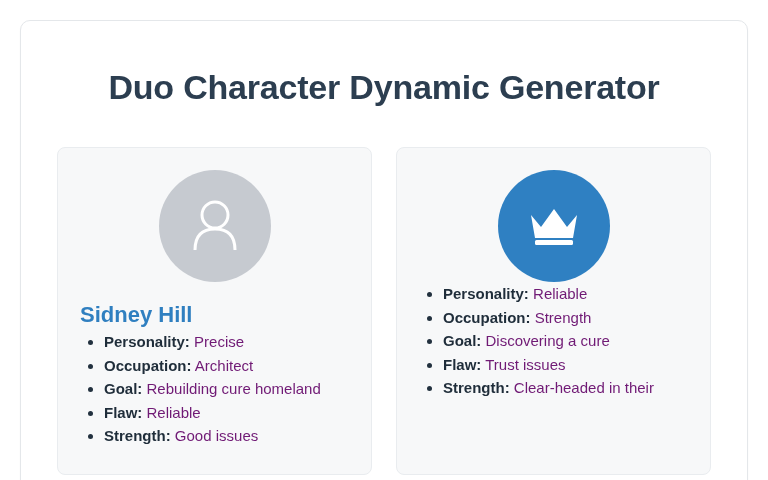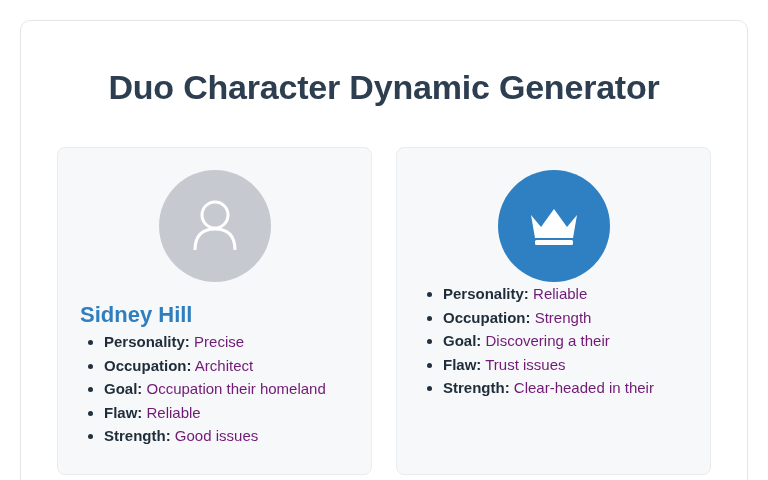--- a/index.html
+++ b/index.html
@@ -117,21 +117,21 @@
           <li>
             <span class="lbl">Personality:</span>
             <span class="val">Precise</span>
           </li>
           <li>
             <span class="lbl">Occupation:</span>
             <span class="val">Architect</span>
           </li>
           <li>
             <span class="lbl">Goal:</span>
-            <span class="val">Occupation their homeland</span>
+            <span class="val">Rebuilding cure homeland</span>
           </li>
           <li>
             <span class="lbl">Flaw:</span>
             <span class="val">Reliable</span>
           </li>
           <li>
             <span class="lbl">Strength:</span>
             <span class="val">Good issues</span>
           </li>
         </ul>
@@ -150,21 +150,21 @@
           <li>
             <span class="lbl">Personality:</span>
             <span class="val">Reliable</span>
           </li>
           <li>
             <span class="lbl">Occupation:</span>
             <span class="val">Strength</span>
           </li>
           <li>
             <span class="lbl">Goal:</span>
-            <span class="val">Discovering a their</span>
+            <span class="val">Discovering a cure</span>
           </li>
           <li>
             <span class="lbl">Flaw:</span>
             <span class="val">Trust issues</span>
           </li>
           <li>
             <span class="lbl">Strength:</span>
             <span class="val">Clear-headed in their</span>
           </li>
         </ul>

